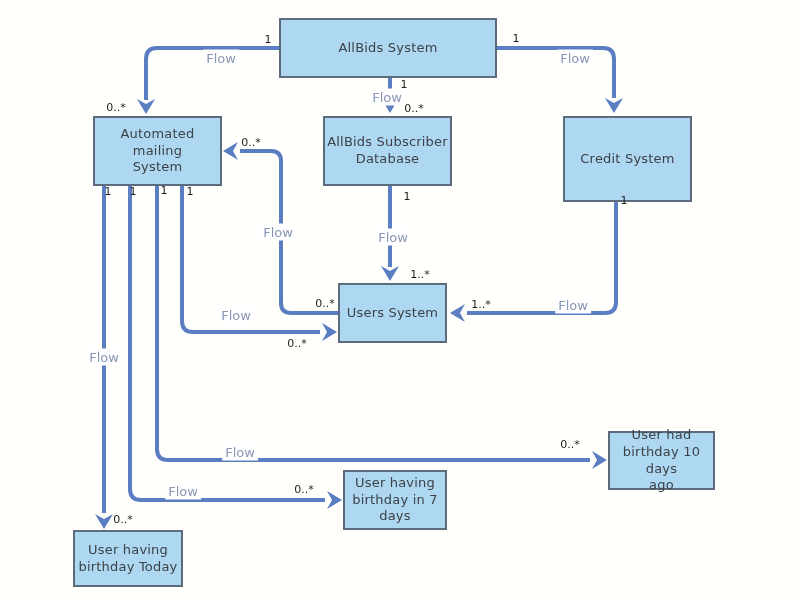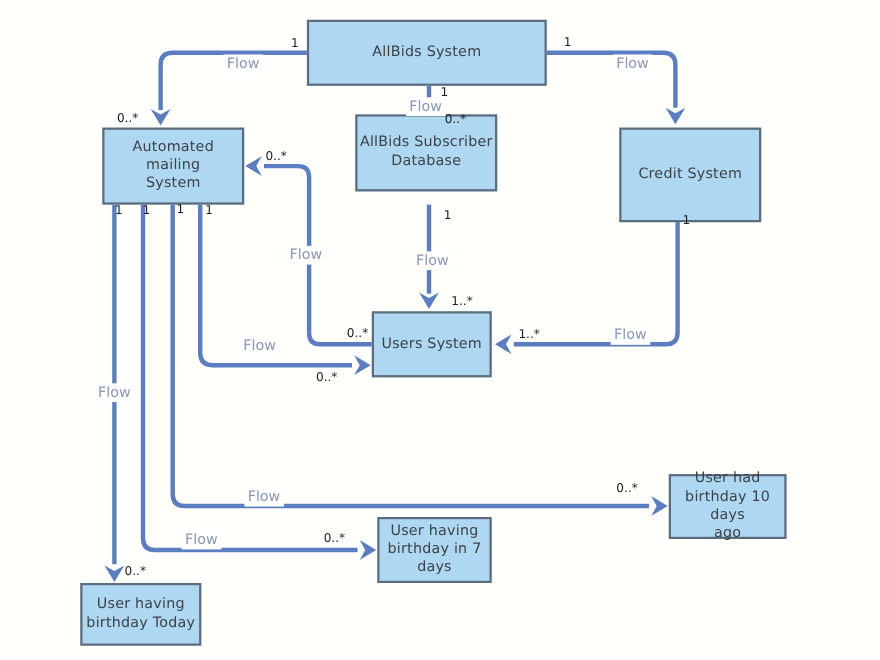--- a/index.html
+++ b/index.html
@@ -59,21 +59,21 @@
       <polygon points="337,332 322,323 327,332 322,341"></polygon>
       <polygon points="607,460 592,451 597,460 592,469"></polygon>
       <polygon points="342,500 327,491 332,500 327,509"></polygon>
       <polygon points="104,529 95,514 104,519 113,514"></polygon>
     </g>
   </svg>
 
   <div class="node" style="left:279px;top:18px;width:218px;height:60px">AllBids System</div>
   <div class="node" style="left:93px;top:116px;width:129px;height:70px">Automated mailing
 System</div>
-  <div class="node" style="left:323px;top:104px;width:129px;height:70px">AllBids Subscriber
+  <div class="node" style="left:323px;top:116px;width:129px;height:70px">AllBids Subscriber
 Database</div>
   <div class="node" style="left:563px;top:116px;width:129px;height:86px">Credit System</div>
   <div class="node" style="left:338px;top:283px;width:109px;height:60px">Users System</div>
   <div class="node" style="left:608px;top:431px;width:107px;height:59px">User had
 birthday 10 days
 ago</div>
   <div class="node" style="left:343px;top:470px;width:104px;height:60px">User having
 birthday in 7
 days</div>
   <div class="node" style="left:73px;top:530px;width:110px;height:57px">User having

